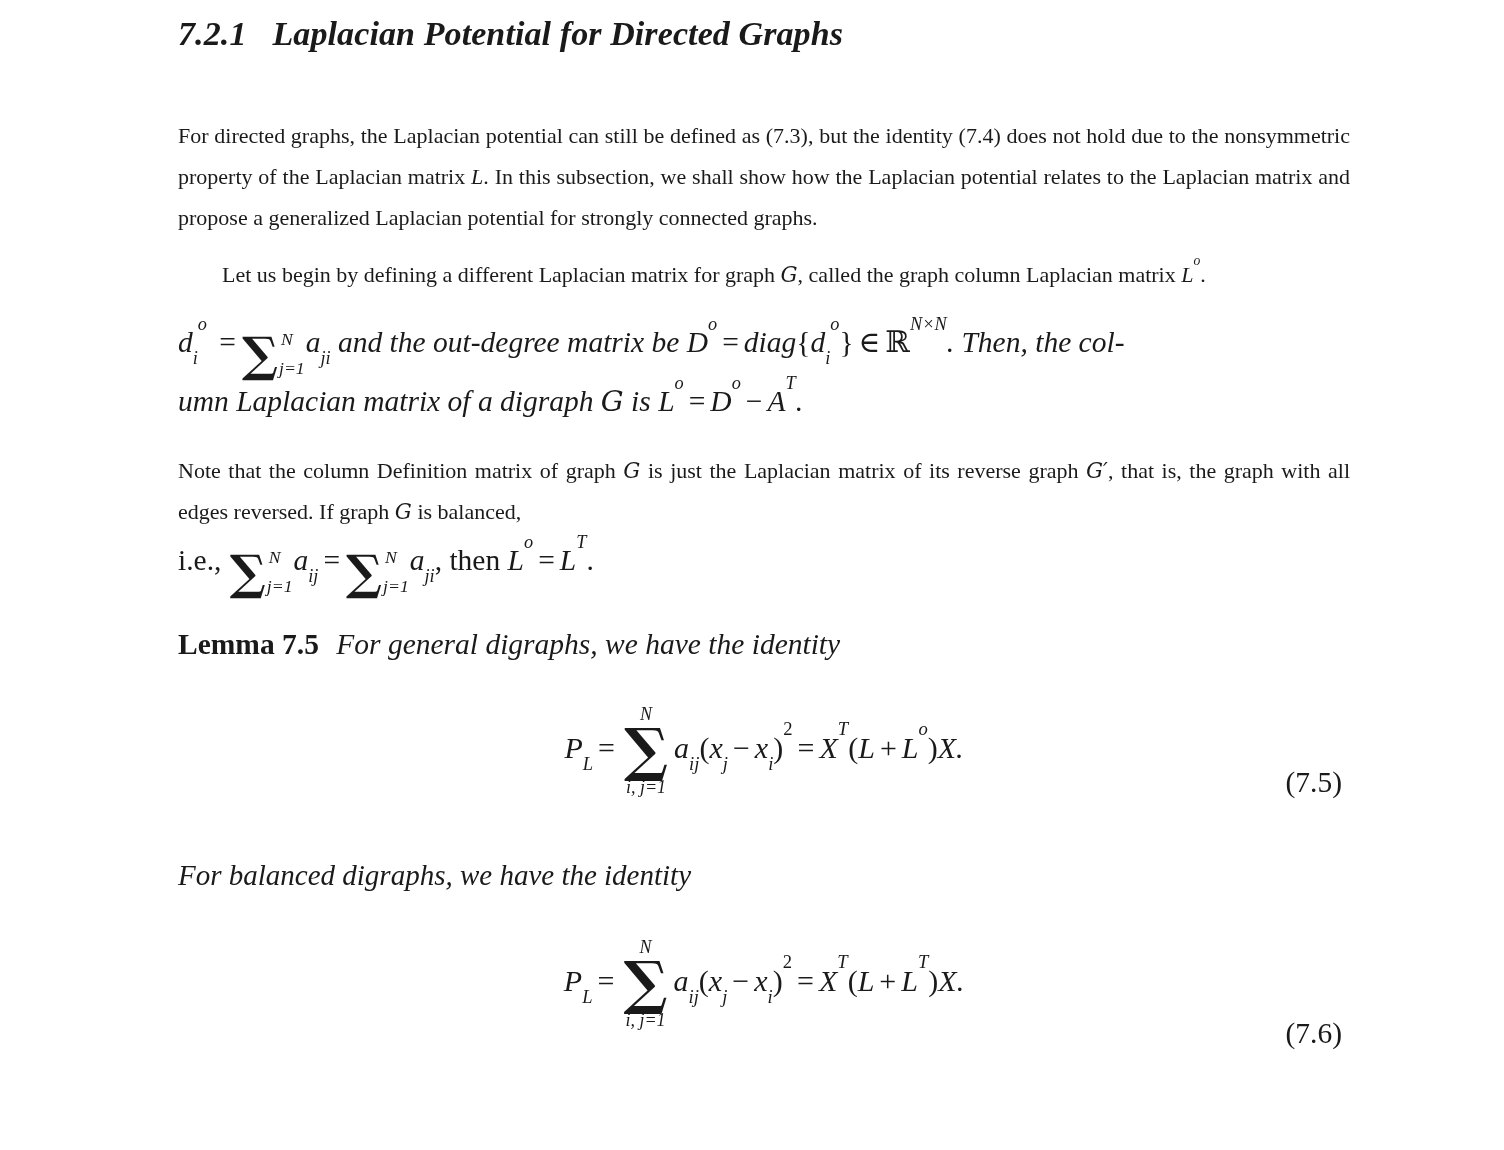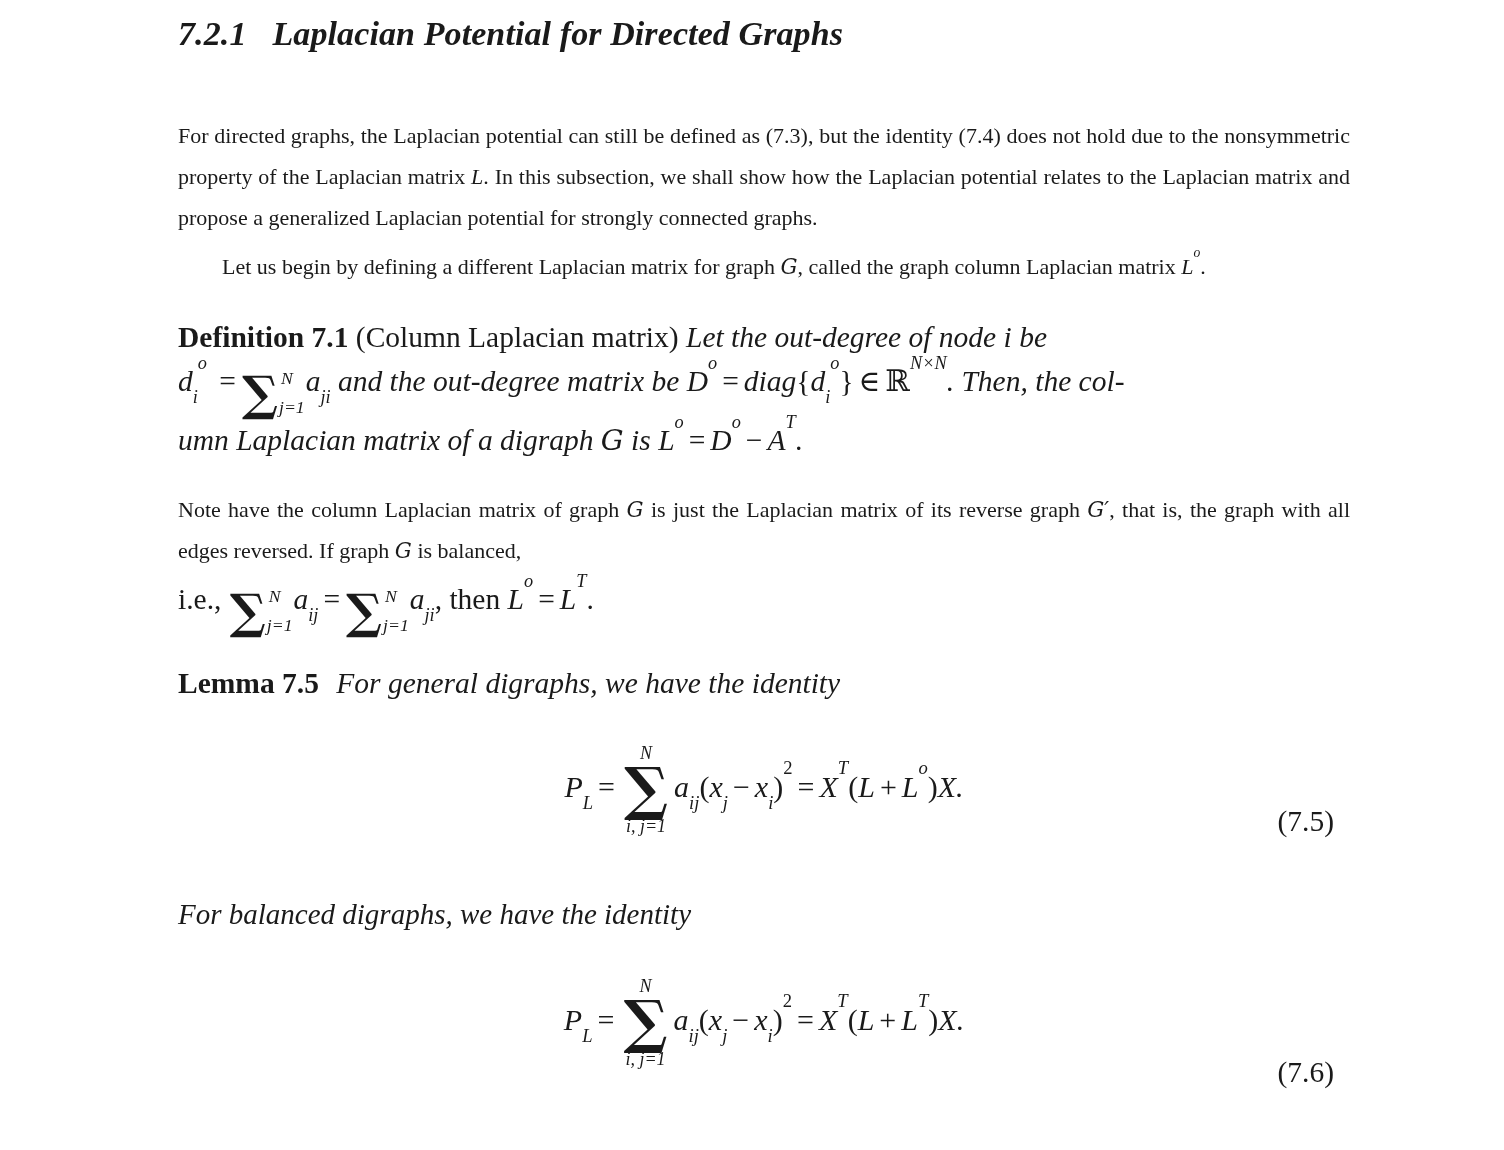--- a/index.html
+++ b/index.html
@@ -44,21 +44,21 @@
   p.body {
     font-size: 22px;
     line-height: 41px;
     text-align: justify;
     text-align-last: left;
     margin: 0;
     hyphens: none;
   }
   p.p-first { margin-top: 62px; }
   p.indent { text-indent: 44px; }
-  p.tight { margin-top: 8px; }
+  p.tight { margin-top: 16px; }
 
   .it { font-style: italic; }
   .bd { font-weight: bold; }
 
   
   .mi { font-style: italic; font-family: "Liberation Serif", serif; }
   .cal {
     font-style: italic;
     font-family: "DejaVu Serif", serif;
     font-size: 0.97em;
@@ -137,21 +137,21 @@
     font-size: 30px;
   }
   .eq-7-5 { margin-top: 34px; height: 104px; }
   .eq-7-6 { margin-top: 36px; height: 104px; }
   .eq-body {
     white-space: nowrap;
     font-style: italic;
   }
   .eq-num {
     position: absolute;
-    right: 16px;
+    right: 8px;
     bottom: 4px;
     font-style: normal;
     font-size: 29.5px;
   }
   .eq-7-6 .eq-num { bottom: -14px; }
 
   
   .sum-disp {
     display: inline-block;
     vertical-align: middle;
@@ -203,46 +203,38 @@
 
     <p class="body p-first">
       <span>For directed graphs, the Laplacian potential can still be defined as (7.3), but the identity (7.4) does not hold due to the nonsymmetric property of the Laplacian matrix </span><span class="mi">L</span><span>. In this subsection, we shall show how the Laplacian potential relates to the Laplacian matrix and propose a generalized Laplacian potential for strongly connected graphs.</span>
     </p>
 
     <p class="body indent tight">
       <span>Let us begin by defining a different Laplacian matrix for graph </span><span class="cal">G</span><span>, called the graph column Laplacian matrix </span><span class="nb"><span class="mi">L</span><sup class="m">o</sup><span>.</span></span>
     </p>
 
     <div class="def-block">
-      <div style="text-align:justify;">
-        <span class="bd">Definition</span>
-        <span class="bd">7.1</span>
-        <span>(Column Laplacian matrix)</span>
-        <span class="it">Let the out-degree of node</span>
-        <span class="mi">i</span>
-        <span class="it">be</span>
-      </div>
 
       <div class="def-line-math it">
         <span class="nb"><span class="mi">d</span><sub class="m">i</sub><sup class="m">o</sup></span>
         <span class="op">=</span><span class="sum-inline"><span class="sigma">∑</span><span class="lims"><span class="up">N</span><span class="down">j=1</span></span></span><span class="nb"><span class="mi">a</span><sub class="m">ji</sub></span>
         <span class="it">and the out-degree matrix be</span>
         <span class="nb"><span class="mi">D</span><sup class="m">o</sup></span><span class="op">=</span><span class="nb"><span class="mi">diag</span><span class="paren">{</span><span class="mi">d</span><sub class="m">i</sub><sup class="m">o</sup><span class="paren">}</span></span><span class="op bb">∈</span><span class="nb"><span class="bb">ℝ</span><sup class="m">N×N</sup></span><span class="it">. Then, the col-</span>
       </div>
 
       <div class="def-line-3 it">
         <span>umn Laplacian matrix of a digraph</span>
         <span class="cal">G</span>
         <span>is</span>
         <span class="nb"><span class="mi">L</span><sup class="m">o</sup></span><span class="op">=</span><span class="nb"><span class="mi">D</span><sup class="m">o</sup></span><span class="op">−</span><span class="nb"><span class="mi">A</span><sup class="m">T</sup><span>.</span></span>
       </div>
     </div>
 
     <p class="body" style="margin-top:28px;">
-      <span>Note have the column Laplacian matrix of graph </span><span class="cal">G</span><span> is just the Laplacian matrix of its reverse graph </span><span class="cal">G′</span><span>, that is, the graph with all edges reversed. If graph </span><span class="cal">G</span><span> is balanced,</span>
+      <span>Note that the column Definition matrix of graph </span><span class="cal">G</span><span> is just the Laplacian matrix of its reverse graph </span><span class="cal">G′</span><span>, that is, the graph with all edges reversed. If graph </span><span class="cal">G</span><span> is balanced,</span>
     </p>
 
     <div style="margin-top:8px; font-size:29.5px; line-height:40px;">
       <span>i.e.,</span>
       <span class="sum-inline"><span class="sigma">∑</span><span class="lims"><span class="up">N</span><span class="down">j=1</span></span></span><span class="nb"><span class="mi">a</span><sub class="m">ij</sub></span><span class="op">=</span><span class="sum-inline"><span class="sigma">∑</span><span class="lims"><span class="up">N</span><span class="down">j=1</span></span></span><span class="nb"><span class="mi">a</span><sub class="m">ji</sub><span>,</span></span>
       <span>then</span>
       <span class="nb"><span class="mi">L</span><sup class="m">o</sup></span><span class="op">=</span><span class="nb"><span class="mi">L</span><sup class="m">T</sup><span>.</span></span>
     </div>
 
     <div class="lemma-line">

